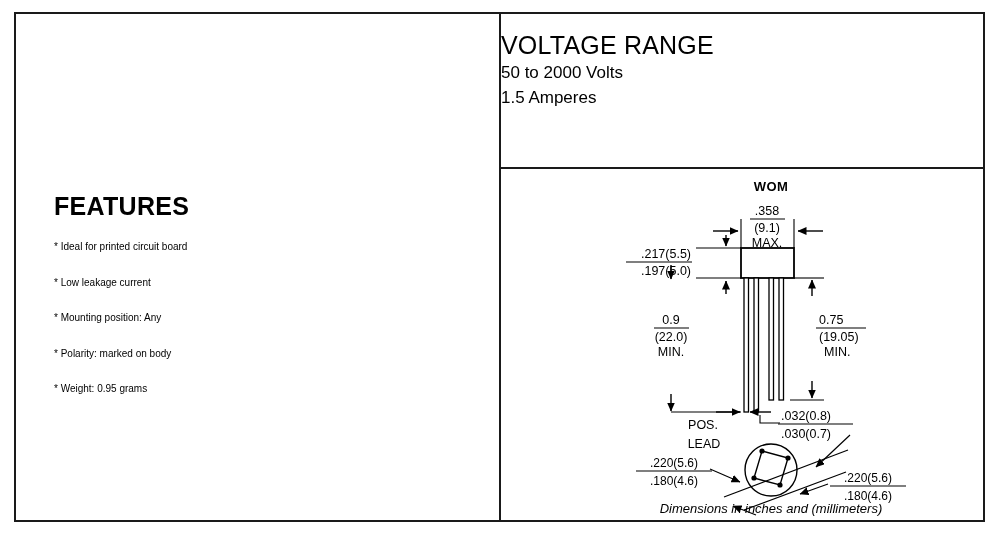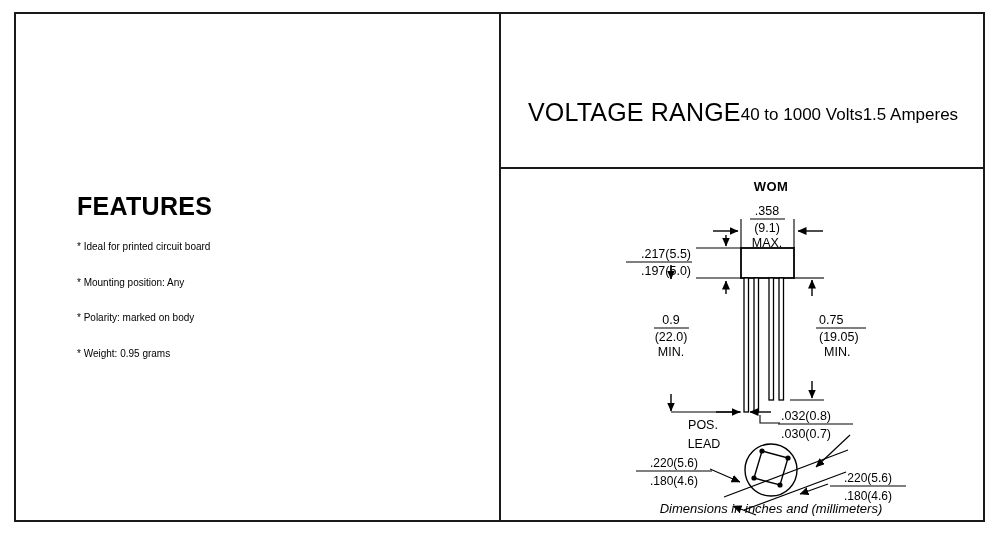--- a/index.html
+++ b/index.html
@@ -50,40 +50,40 @@
   }
 
   
   .ratings {
     position: absolute;
     left: 501px;
     top: 14px;
     width: 484px;
     height: 113px;
     display: flex;
-    flex-direction: row;
-    align-items: flex-end;
+    flex-direction: column;
+    align-items: flex-start;
     justify-content: center;
   }
   .rat-head {
     font-size: 25px;
     line-height: 1.16;
     letter-spacing: .2px;
     white-space: nowrap;
   }
   .rat-sub {
     font-size: 17px;
     line-height: 1.5;
     white-space: nowrap;
   }
 
   
   .features {
     position: absolute;
-    left: 77px;
+    left: 54px;
     top: 192px;
   }
   .feat-title {
     font-size: 25px;
     font-weight: bold;
     letter-spacing: .3px;
     margin: 0 0 20px 0;
   }
   .feat-list {
     list-style: none;
@@ -153,28 +153,29 @@
 <body>
 
 <div id="sheet">
 
   <div class="frame"></div>
   <div class="v-divider"></div>
   <div class="h-divider"></div>
 
   <div class="ratings">
     <div class="rat-head">VOLTAGE RANGE</div>
-    <div class="rat-sub">40 to 1000 Volts</div>
+    <div class="rat-sub">50 to 2000 Volts</div>
     <div class="rat-sub">1.5 Amperes</div>
   </div>
 
   <div class="features">
     <div class="feat-title">FEATURES</div>
     <ul class="feat-list">
       <li>* Ideal for printed circuit board</li>
+      <li>* Low leakage current</li>
       <li>* Mounting position: Any</li>
       <li>* Polarity: marked on body</li>
       <li>* Weight: 0.95 grams</li>
     </ul>
   </div>
 
   <div class="drawing">
 
     <div class="draw-title">WOM</div>
 

